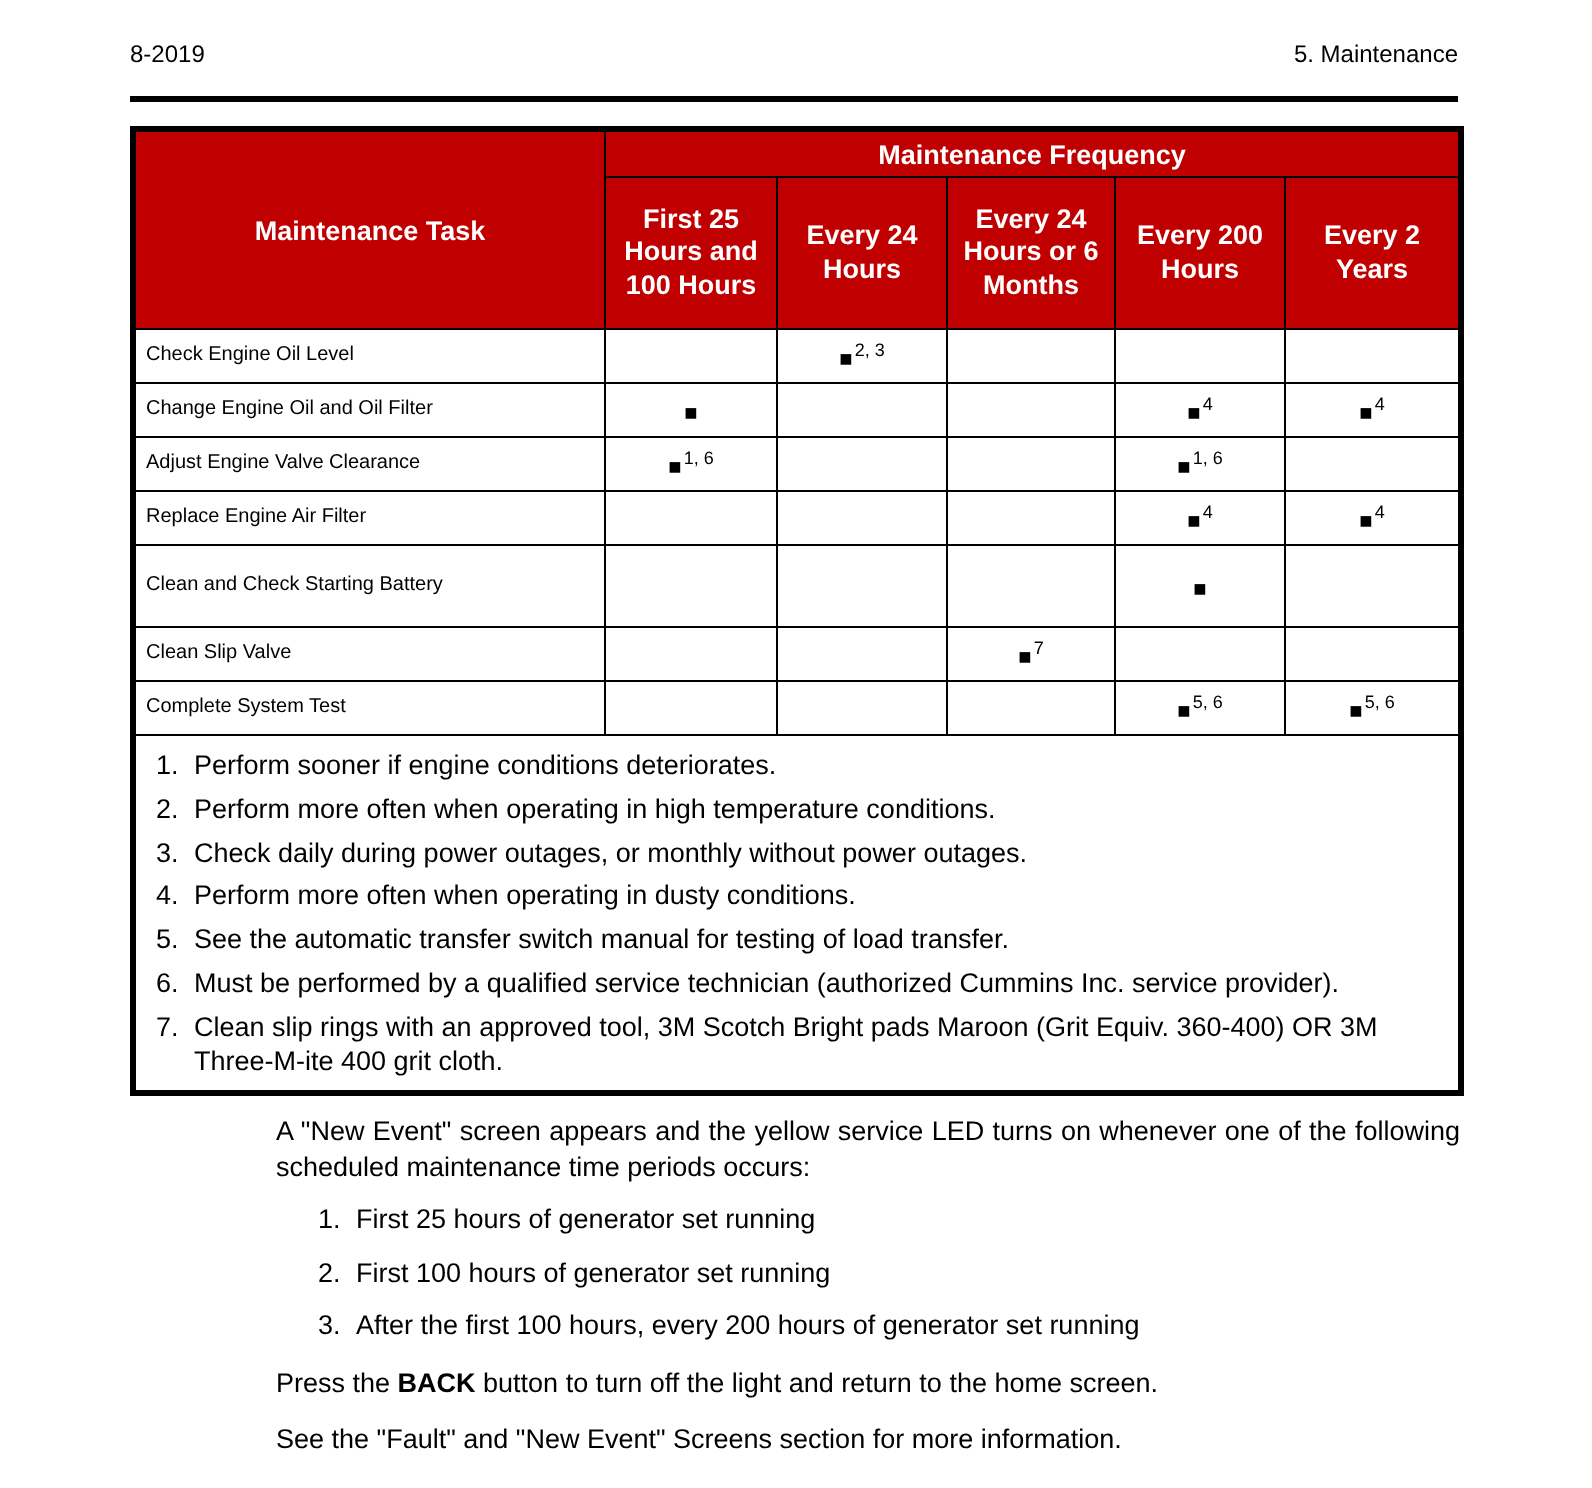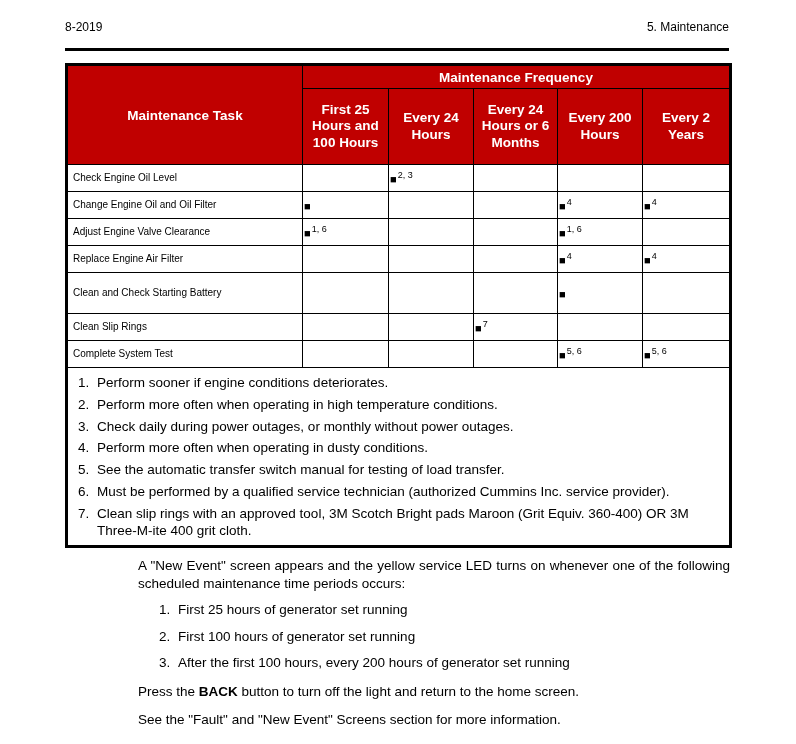--- a/index.html
+++ b/index.html
@@ -58,20 +58,21 @@
   th.task-h { }
   th.sub { height: 76px; line-height: 1.2; }
 
   td.task {
     font-size: 10px;
     padding: 2px 2px 2px 5px;
     vertical-align: middle;
     line-height: 1.25;
   }
   td.mark {
+    text-align: center;
     vertical-align: middle;
     font-size: 13.5px;
   }
   tr.body-row { height: 27px; }
   tr.body-row.tall { height: 41px; }
   .sq { font-size: 11px; letter-spacing: 0; }
   td.mark sup {
     font-size: 9px;
     vertical-align: 5px;
     margin-left: 1px;
@@ -178,21 +179,21 @@
         </tr>
         <tr class="body-row tall">
           <td class="task">Clean and Check Starting Battery</td>
           <td class="mark"></td>
           <td class="mark"></td>
           <td class="mark"></td>
           <td class="mark"><span class="sq">■</span></td>
           <td class="mark"></td>
         </tr>
         <tr class="body-row">
-          <td class="task">Clean Slip Rings</td>
+          <td class="task">Clean Slip Valve</td>
           <td class="mark"></td>
           <td class="mark"></td>
           <td class="mark"><span class="sq">■</span><sup>7</sup></td>
           <td class="mark"></td>
           <td class="mark"></td>
         </tr>
         <tr class="body-row">
           <td class="task">Complete System Test</td>
           <td class="mark"></td>
           <td class="mark"></td>

